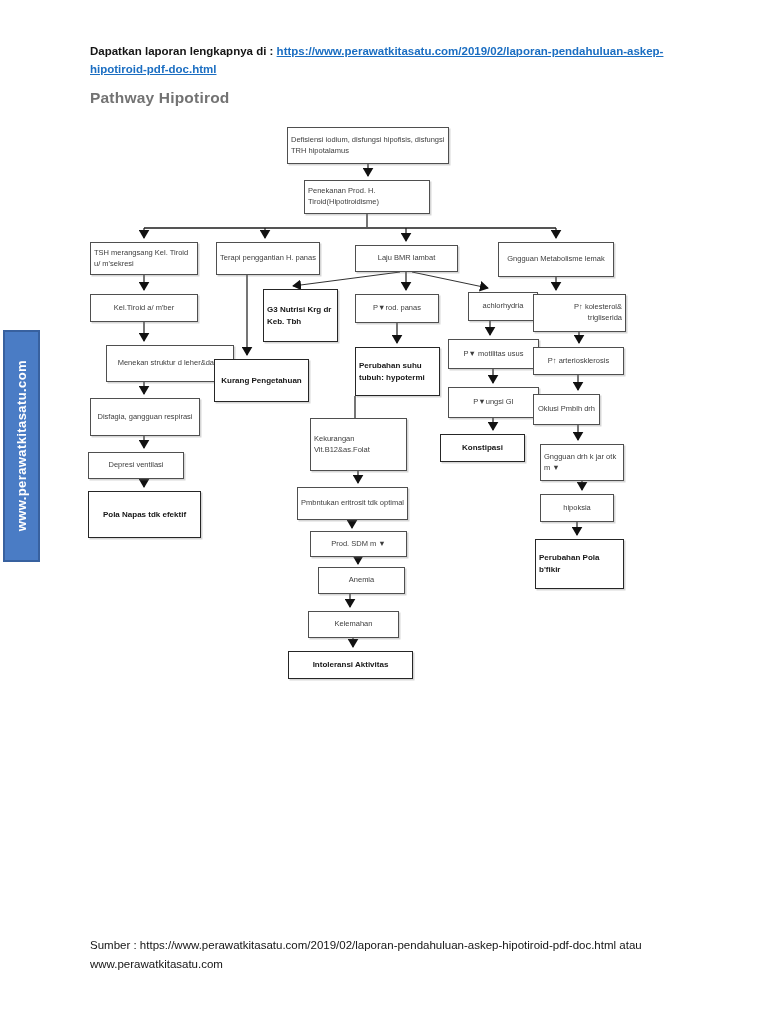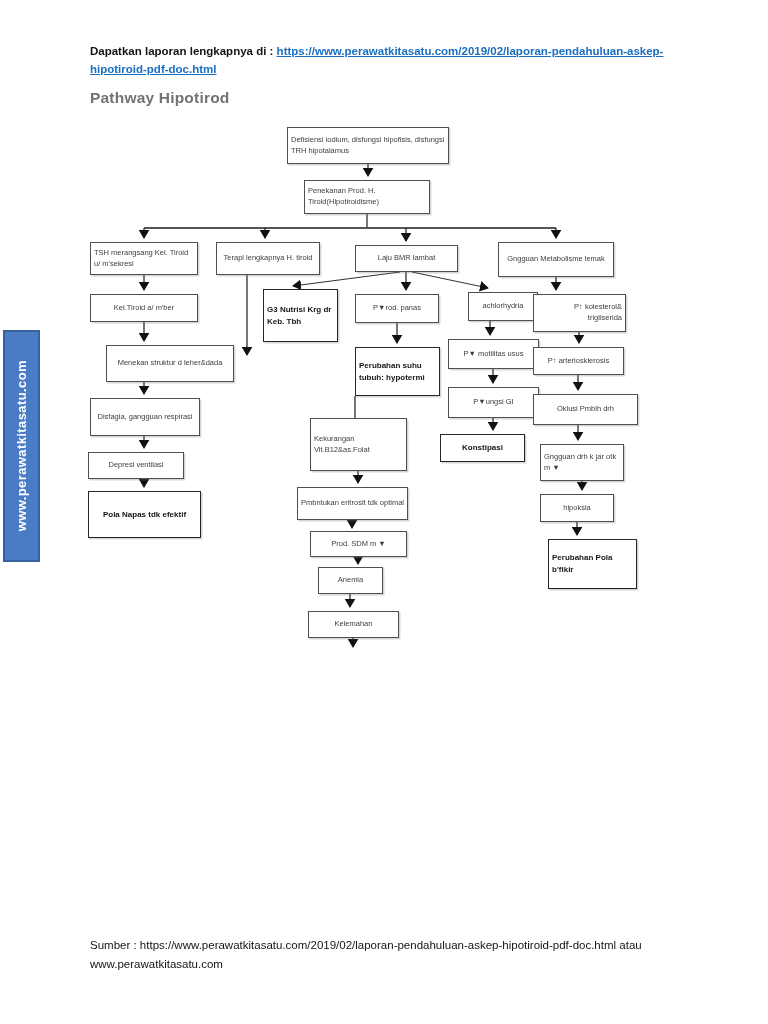--- a/index.html
+++ b/index.html
@@ -102,48 +102,50 @@
       <line x1="578" y1="425" x2="578" y2="440" marker-end="url(#ah)"></line>
       <line x1="582" y1="481" x2="582" y2="490" marker-end="url(#ah)"></line>
       <line x1="577" y1="522" x2="577" y2="535" marker-end="url(#ah)"></line>
     </g>
   </svg>
 
   <div class="node" style="left:287px;top:127px;width:162px;height:37px">Defisiensi iodium, disfungsi hipofisis, disfungsi TRH hipotalamus</div>
   <div class="node" style="left:304px;top:180px;width:126px;height:34px">Penekanan Prod. H. Tiroid(Hipotiroidisme)</div>
 
   <div class="node" style="left:90px;top:242px;width:108px;height:33px">TSH merangsang Kel. Tiroid u/ m'sekresi</div>
-  <div class="node" style="left:216px;top:242px;width:104px;height:33px">Terapi lengkapnya H. tiroid</div>
+  <div class="node" style="left:216px;top:242px;width:104px;height:33px">Terapi penggantian H. panas</div>
   <div class="node" style="left:355px;top:245px;width:103px;height:27px">Laju BMR lambat</div>
   <div class="node" style="left:498px;top:242px;width:116px;height:35px">Gngguan Metabolisme lemak</div>
 
   <div class="node" style="left:90px;top:294px;width:108px;height:28px">Kel.Tiroid a/ m'ber</div>
   <div class="node b" style="left:263px;top:289px;width:75px;height:53px">G3 Nutrisi Krg dr Keb. Tbh</div>
   <div class="node" style="left:355px;top:294px;width:84px;height:29px">P▼rod. panas</div>
   <div class="node" style="left:468px;top:292px;width:70px;height:29px">achlorhydria</div>
   <div class="node tal" style="left:533px;top:294px;width:93px;height:38px">P↑ kolesterol&amp; trigliserida</div>
 
   <div class="node" style="left:106px;top:345px;width:128px;height:37px">Menekan struktur d leher&amp;dada</div>
   <div class="node" style="left:90px;top:398px;width:110px;height:38px">Disfagia, gangguan respirasi</div>
   <div class="node" style="left:88px;top:452px;width:96px;height:27px">Depresi ventilasi</div>
   <div class="node b" style="left:88px;top:491px;width:113px;height:47px">Pola Napas tdk efektif</div>
 
+  <div class="node b" style="left:214px;top:359px;width:95px;height:43px">Kurang Pengetahuan</div>
   <div class="node b" style="left:355px;top:347px;width:85px;height:49px">Perubahan suhu tubuh: hypotermi</div>
 
   <div class="node" style="left:310px;top:418px;width:97px;height:53px">Kekurangan Vit.B12&amp;as.Folat</div>
   <div class="node" style="left:297px;top:487px;width:111px;height:33px">Pmbntukan eritrosit tdk optimal</div>
   <div class="node" style="left:310px;top:531px;width:97px;height:26px">Prod. SDM m ▼</div>
-  <div class="node" style="left:318px;top:567px;width:65px;height:27px">Anemia</div>
+  <div class="node" style="left:318px;top:567px;width:87px;height:27px">Anemia</div>
   <div class="node" style="left:308px;top:611px;width:91px;height:27px">Kelemahan</div>
+  <div class="node b" style="left:288px;top:651px;width:125px;height:28px">Intoleransi Aktivitas</div>
 
   <div class="node" style="left:448px;top:339px;width:91px;height:30px">P▼ motilitas usus</div>
   <div class="node" style="left:448px;top:387px;width:91px;height:31px">P▼ungsi GI</div>
   <div class="node b" style="left:440px;top:434px;width:85px;height:28px">Konstipasi</div>
 
   <div class="node" style="left:533px;top:347px;width:91px;height:28px">P↑ arteriosklerosis</div>
-  <div class="node" style="left:533px;top:394px;width:105px;height:31px">Oklusi Pmblh drh</div>
+  <div class="node" style="left:533px;top:394px;width:67px;height:31px">Oklusi Pmblh drh</div>
   <div class="node" style="left:540px;top:444px;width:84px;height:37px">Gngguan drh k jar otk m ▼</div>
   <div class="node" style="left:540px;top:494px;width:74px;height:28px">hipoksia</div>
-  <div class="node b" style="left:548px;top:539px;width:89px;height:50px">Perubahan Pola b'fikir</div>
+  <div class="node b" style="left:535px;top:539px;width:89px;height:50px">Perubahan Pola b'fikir</div>
 
   <div class="footer-source">Sumber : https://www.perawatkitasatu.com/2019/02/laporan-pendahuluan-askep-hipotiroid-pdf-doc.html atau www.perawatkitasatu.com</div>
 
 </div>
 
 </body></html>

